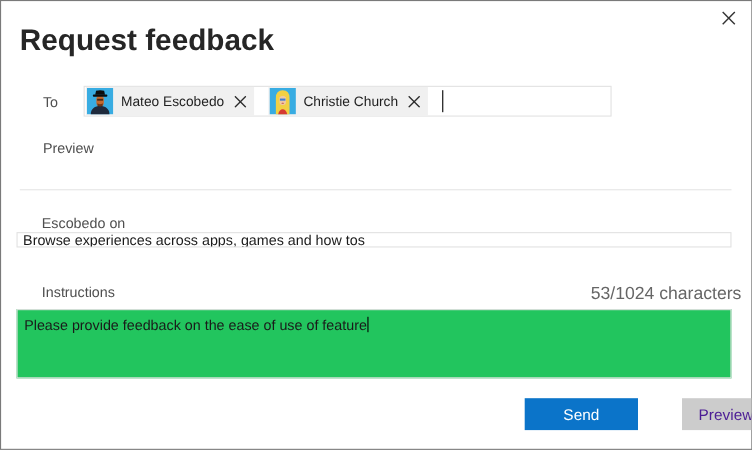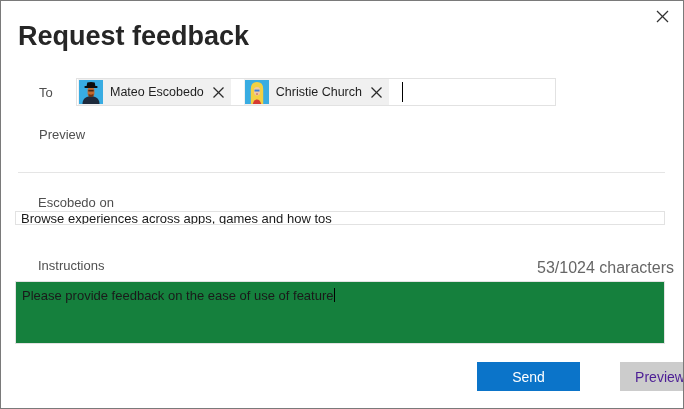--- a/index.html
+++ b/index.html
@@ -43,21 +43,21 @@
     font-size:13px; color:#1a1a1a; display:flex; align-items:center;
     padding:0 5px; white-space:nowrap; overflow:hidden;
   }
   .subject-field { left:75px; top:119px; width:588px; height:28px; }
   .feedback-field { left:14px; top:210px; width:650px; height:14px; }
 
   .divider { position:absolute; left:17px; top:171px; width:647px; height:1px; background:#e5e5e5; }
 
   .instructions-area {
     position:absolute; left:14px; top:280px; width:650px; height:63px;
-    border:1px solid #e2e2e2; background:#15803d; padding:5px 6px;
+    border:1px solid #e2e2e2; background:#22c55e; padding:5px 6px;
     font-size:13px; color:#1a1a1a; line-height:17px;
   }
   .inline-caret { display:inline-block; width:1px; height:14px; background:#000; vertical-align:-2px; }
 
   .btn {
     position:absolute; top:361px; height:29px; border:none;
     font-family:"Liberation Sans", sans-serif; font-size:14px;
     display:flex; align-items:center; justify-content:center; cursor:pointer;
   }
   .btn-send { left:476px; width:103px; color:#fff; }

